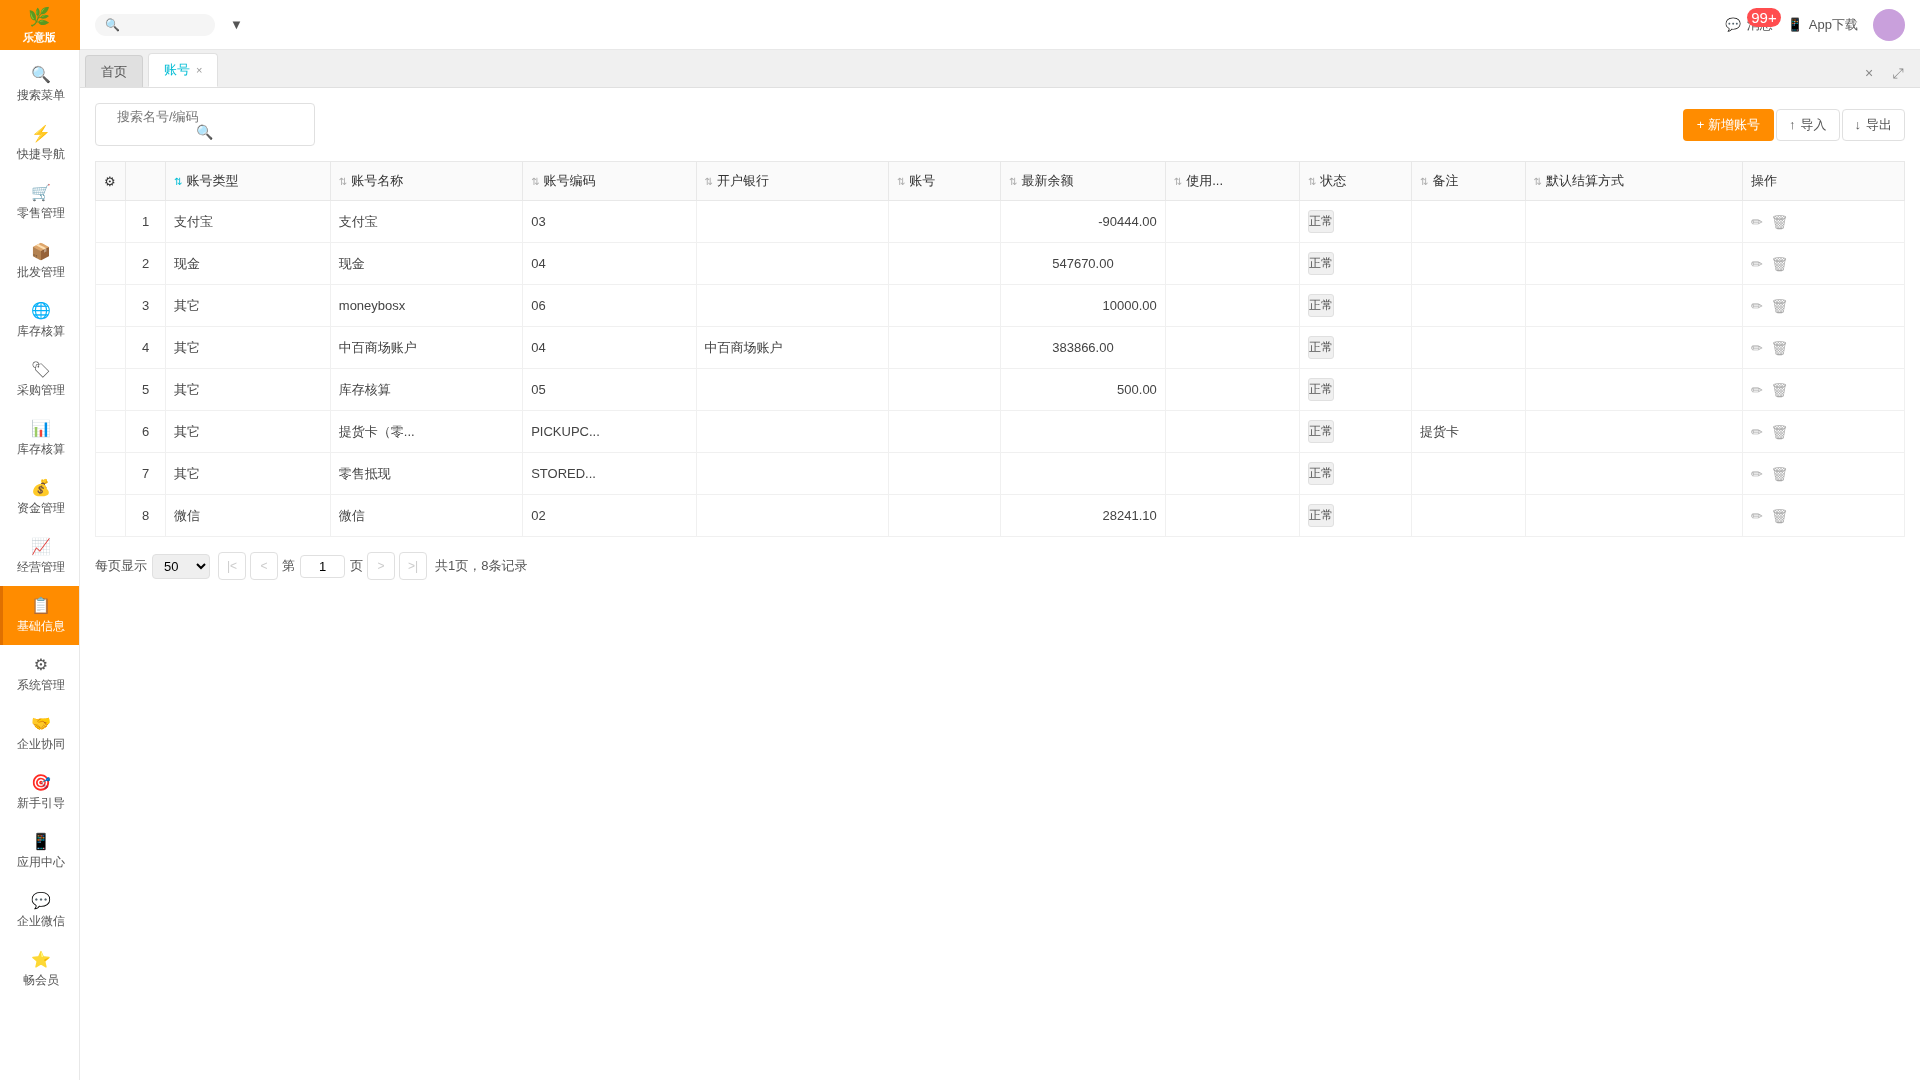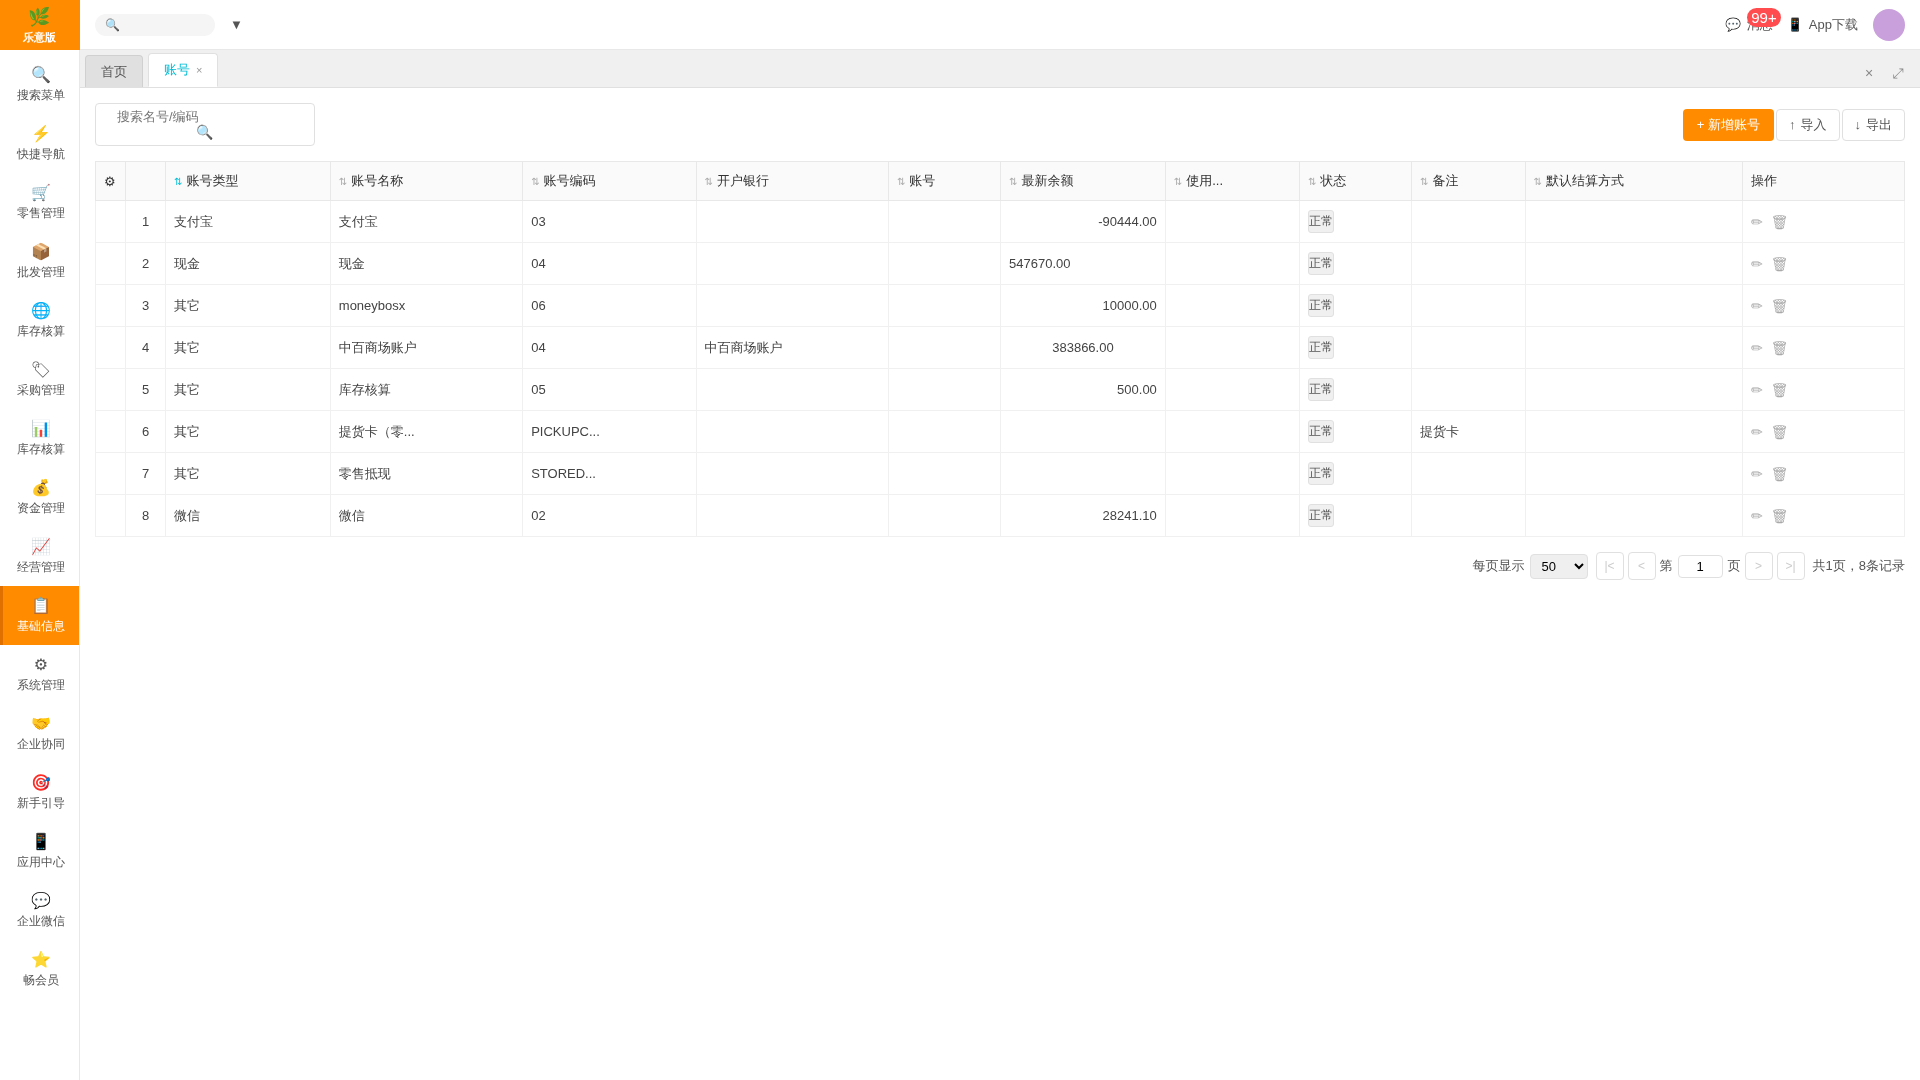--- a/index.html
+++ b/index.html
@@ -298,21 +298,20 @@
     .action-btn {
       cursor: pointer;
       color: #aaa;
       font-size: 14px;
     }
 
     
     .pagination {
       display: flex;
       align-items: center;
-      justify-content: flex-end;
       padding: 15px 0 5px;
       gap: 8px;
       font-size: 13px;
       color: #555;
     }
     .page-size-select {
       display: flex;
       align-items: center;
       gap: 5px;
     }
@@ -585,21 +584,21 @@
     </td>
   </tr>
           <tr>
     <td></td>
     <td style="text-align:center;">2</td>
     <td>现金</td>
     <td>现金</td>
     <td>04</td>
     <td></td>
     <td></td>
-    <td style="text-align:left;">547670.00</td>
+    <td style="text-align:center;">547670.00</td>
     <td></td>
     <td><span class="status-badge normal">正常</span></td>
     <td></td>
     <td></td>
     <td>
       <div class="action-btns">
         <span class="action-btn">✏</span>
         <span class="action-btn">🗑</span>
       </div>
     </td>

